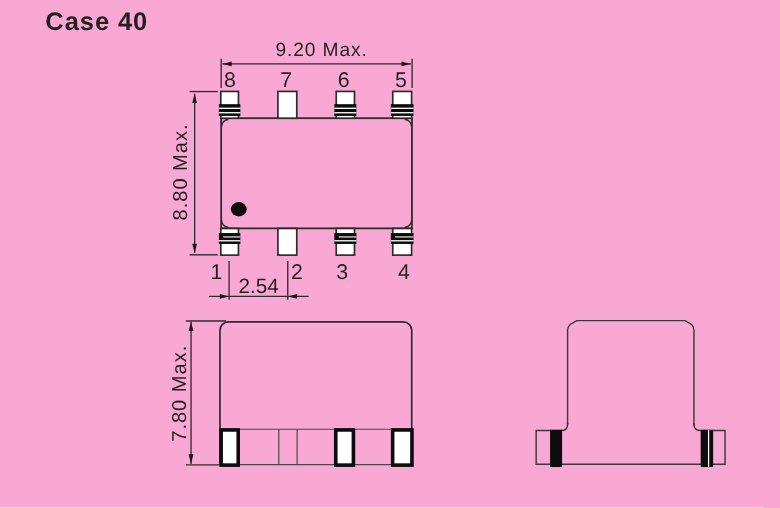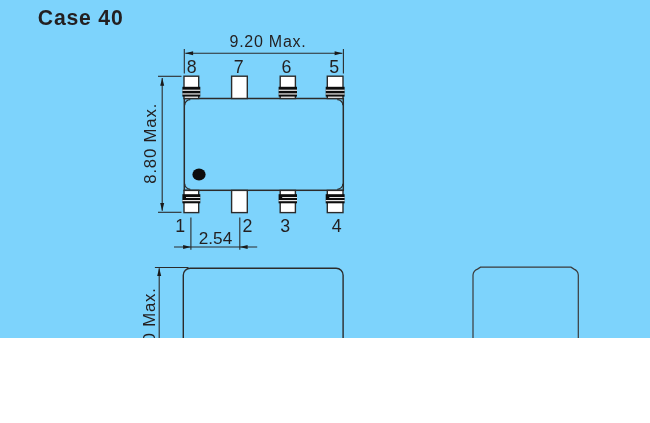--- a/index.html
+++ b/index.html
@@ -1,16 +1,16 @@
 <!DOCTYPE html>
 <html><head>
 <meta charset="utf-8">
 <style>
 html,body{margin:0;padding:0;background:#ffffff;}
-#page{width:650px;height:338px;position:relative;overflow:hidden;background:#7dd3fc;}
+#page{width:650px;height:423px;position:relative;overflow:hidden;background:#f9a8d4;}
 svg{display:block;}
 text{font-family:"Liberation Sans", sans-serif;fill:#231f20;}
 </style>
 </head>
 <body>
 <div id="page">
 <svg width="650" height="423" viewBox="0 0 650 423" xmlns="http://www.w3.org/2000/svg">
 
 <text x="37.8" y="25.2" font-size="21.2" font-weight="bold" letter-spacing="0.8">Case 40</text>
 

